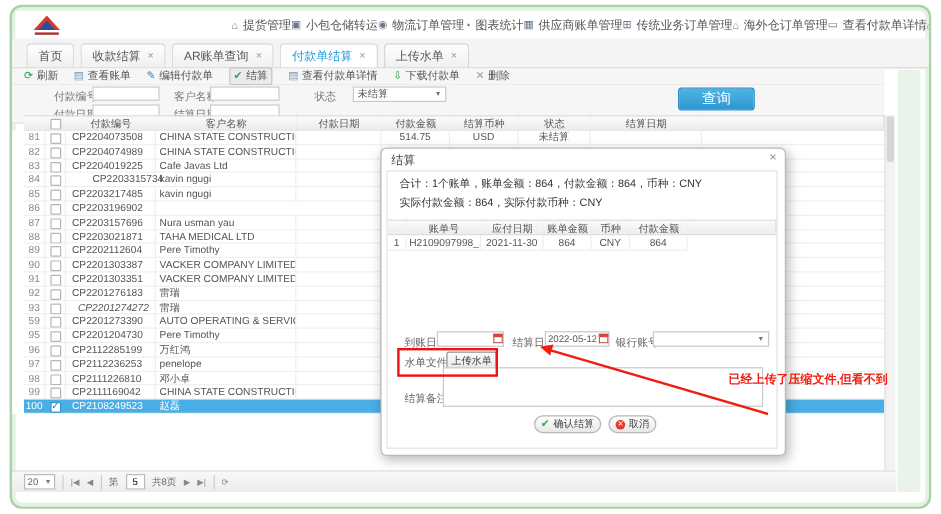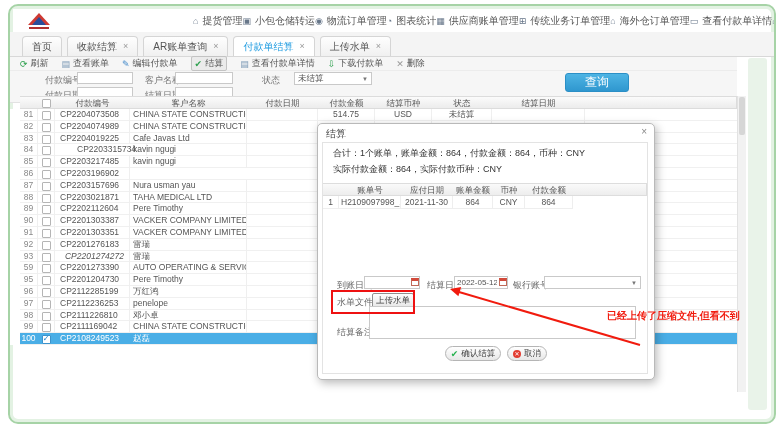--- a/index.html
+++ b/index.html
@@ -491,20 +491,37 @@
         <div class="gcell" style="left: 412px; width: 60px; text-align: center;"></div>
         <div class="gcell" style="left: 472px; width: 93px; text-align: center;"></div>
       </div>
     </div>
 
   <div class="gutter"></div>
   <div class="vscroll">
     <div class="vthumb"></div>
   </div>
 
+  <div class="pager">
+    <div class="psel">
+      <span>20</span>
+      <span class="chev">▼</span>
+    </div>
+    <div class="psep"></div>
+    <span class="pbtn">|◀</span>
+    <span class="pbtn">◀</span>
+    <div class="psep"></div>
+    <span>第</span>
+    <input class="pinput" value="5" style="">
+    <span>共8页</span>
+    <span class="pbtn">▶</span>
+    <span class="pbtn">▶|</span>
+    <div class="psep"></div>
+    <span class="pbtn">⟳</span>
+  </div>
 
   <div class="dlg">
     <div class="dlg-title">结算</div>
     <div class="dlg-close">×</div>
     <div class="dlg-body">
       <div class="dsum" style="top:4px">合计：1个账单，账单金额：864，付款金额：864，币种：CNY</div>
       <div class="dsum" style="top:20px">实际付款金额：864，实际付款币种：CNY</div>
 
       <div class="dh" style="left:0;width:17px"></div>
       <div class="dh" style="left:16px;width:63px">账单号</div>

